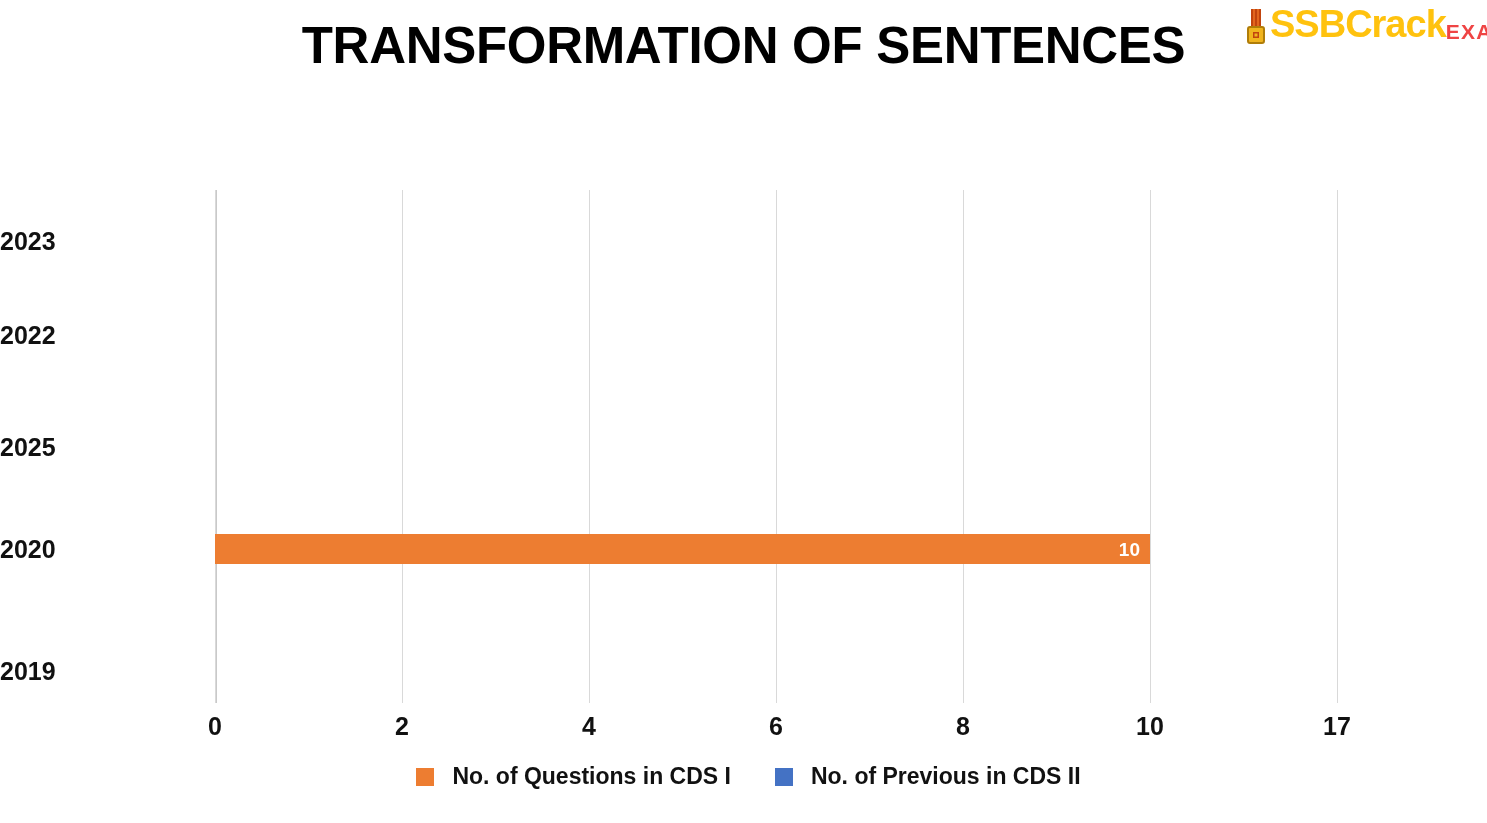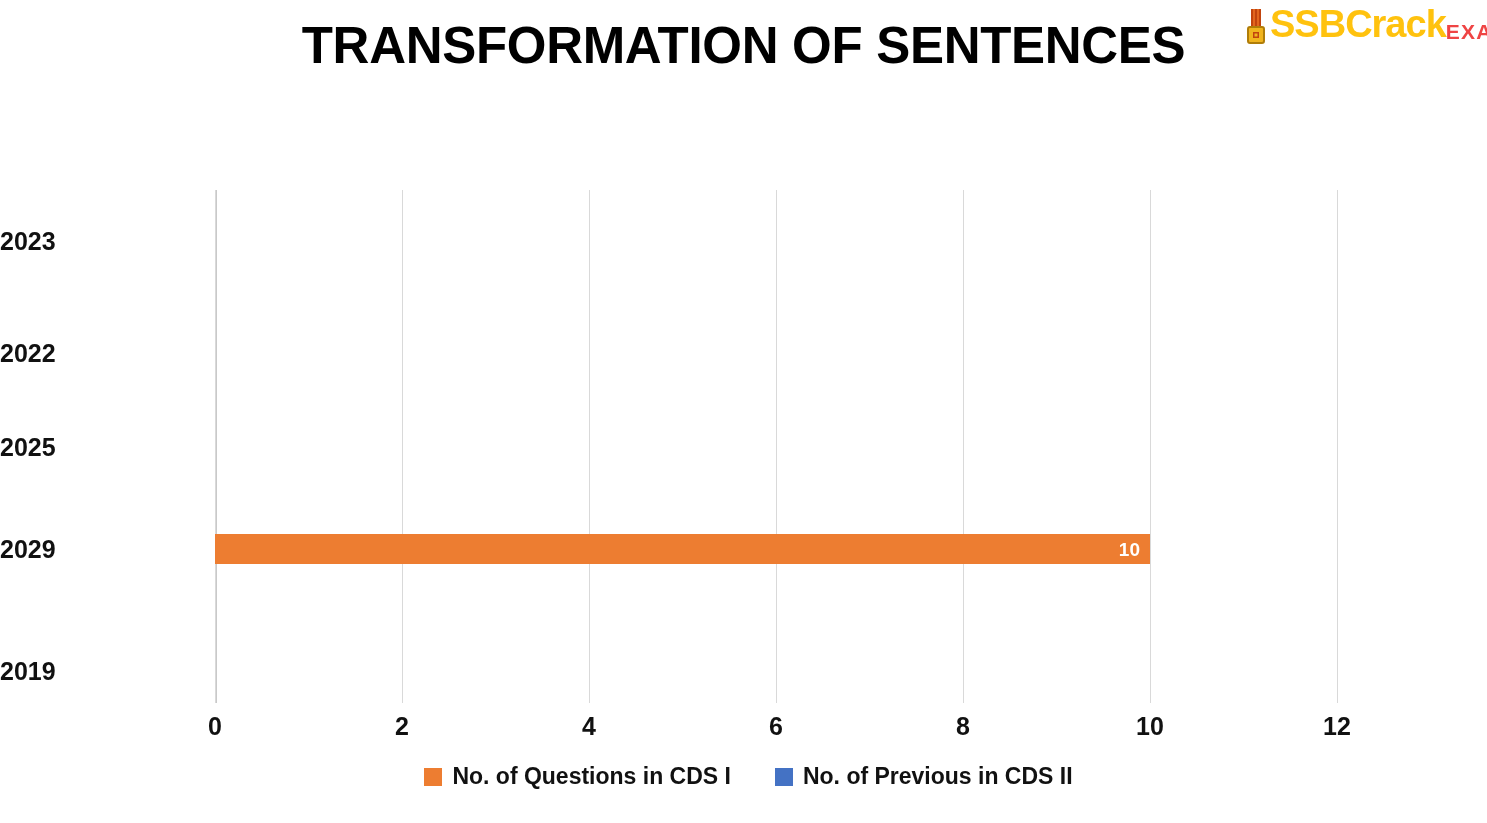--- a/index.html
+++ b/index.html
@@ -165,21 +165,21 @@
     top: 765px;
     width: 1487px;
     display: flex;
     justify-content: center;
     align-items: center;
     gap: 34px;
   }
   .legend-item {
     display: flex;
     align-items: center;
-    gap: 10px;
+    gap: 18px;
     padding-left: 10px;
   }
   .legend-swatch {
     width: 18px;
     height: 18px;
     flex: 0 0 18px;
   }
   .legend-label {
     font-size: 23px;
     font-weight: bold;
@@ -229,34 +229,34 @@
       <div class="bar-row" style="top: 307.8px; height: 102.6px;">
         <div class="bar" style="width: 935px; background: rgb(237, 125, 49);">
           <span class="bar-label">10</span>
         </div>
       </div>
       <div class="bar-row" style="top: 410.4px; height: 102.6px;"></div>
     </div>
 
   <div id="ycats">
       <div class="ycat" style="top: 241.3px;">2023</div>
-      <div class="ycat" style="top: 353px;">2022</div>
+      <div class="ycat" style="top: 335px;">2022</div>
       <div class="ycat" style="top: 446.5px;">2025</div>
-      <div class="ycat" style="top: 549.1px;">2029</div>
+      <div class="ycat" style="top: 549.1px;">2020</div>
       <div class="ycat" style="top: 671px;">2019</div>
     </div>
 
   <div id="xticks">
       <div class="xtick" style="left: 215px;">0</div>
       <div class="xtick" style="left: 402px;">2</div>
       <div class="xtick" style="left: 589px;">4</div>
       <div class="xtick" style="left: 776px;">6</div>
       <div class="xtick" style="left: 963px;">8</div>
       <div class="xtick" style="left: 1150px;">10</div>
-      <div class="xtick" style="left: 1337px;">12</div>
+      <div class="xtick" style="left: 1337px;">17</div>
     </div>
 
   <div class="legend">
     <div class="legend-item">
       <span class="legend-swatch" id="swatch0" style="background: rgb(237, 125, 49);"></span>
       <span class="legend-label">No. of Questions in CDS I</span>
     </div>
     <div class="legend-item">
       <span class="legend-swatch" id="swatch1" style="background: rgb(68, 114, 196);"></span>
       <span class="legend-label">No. of Previous in CDS II</span>

